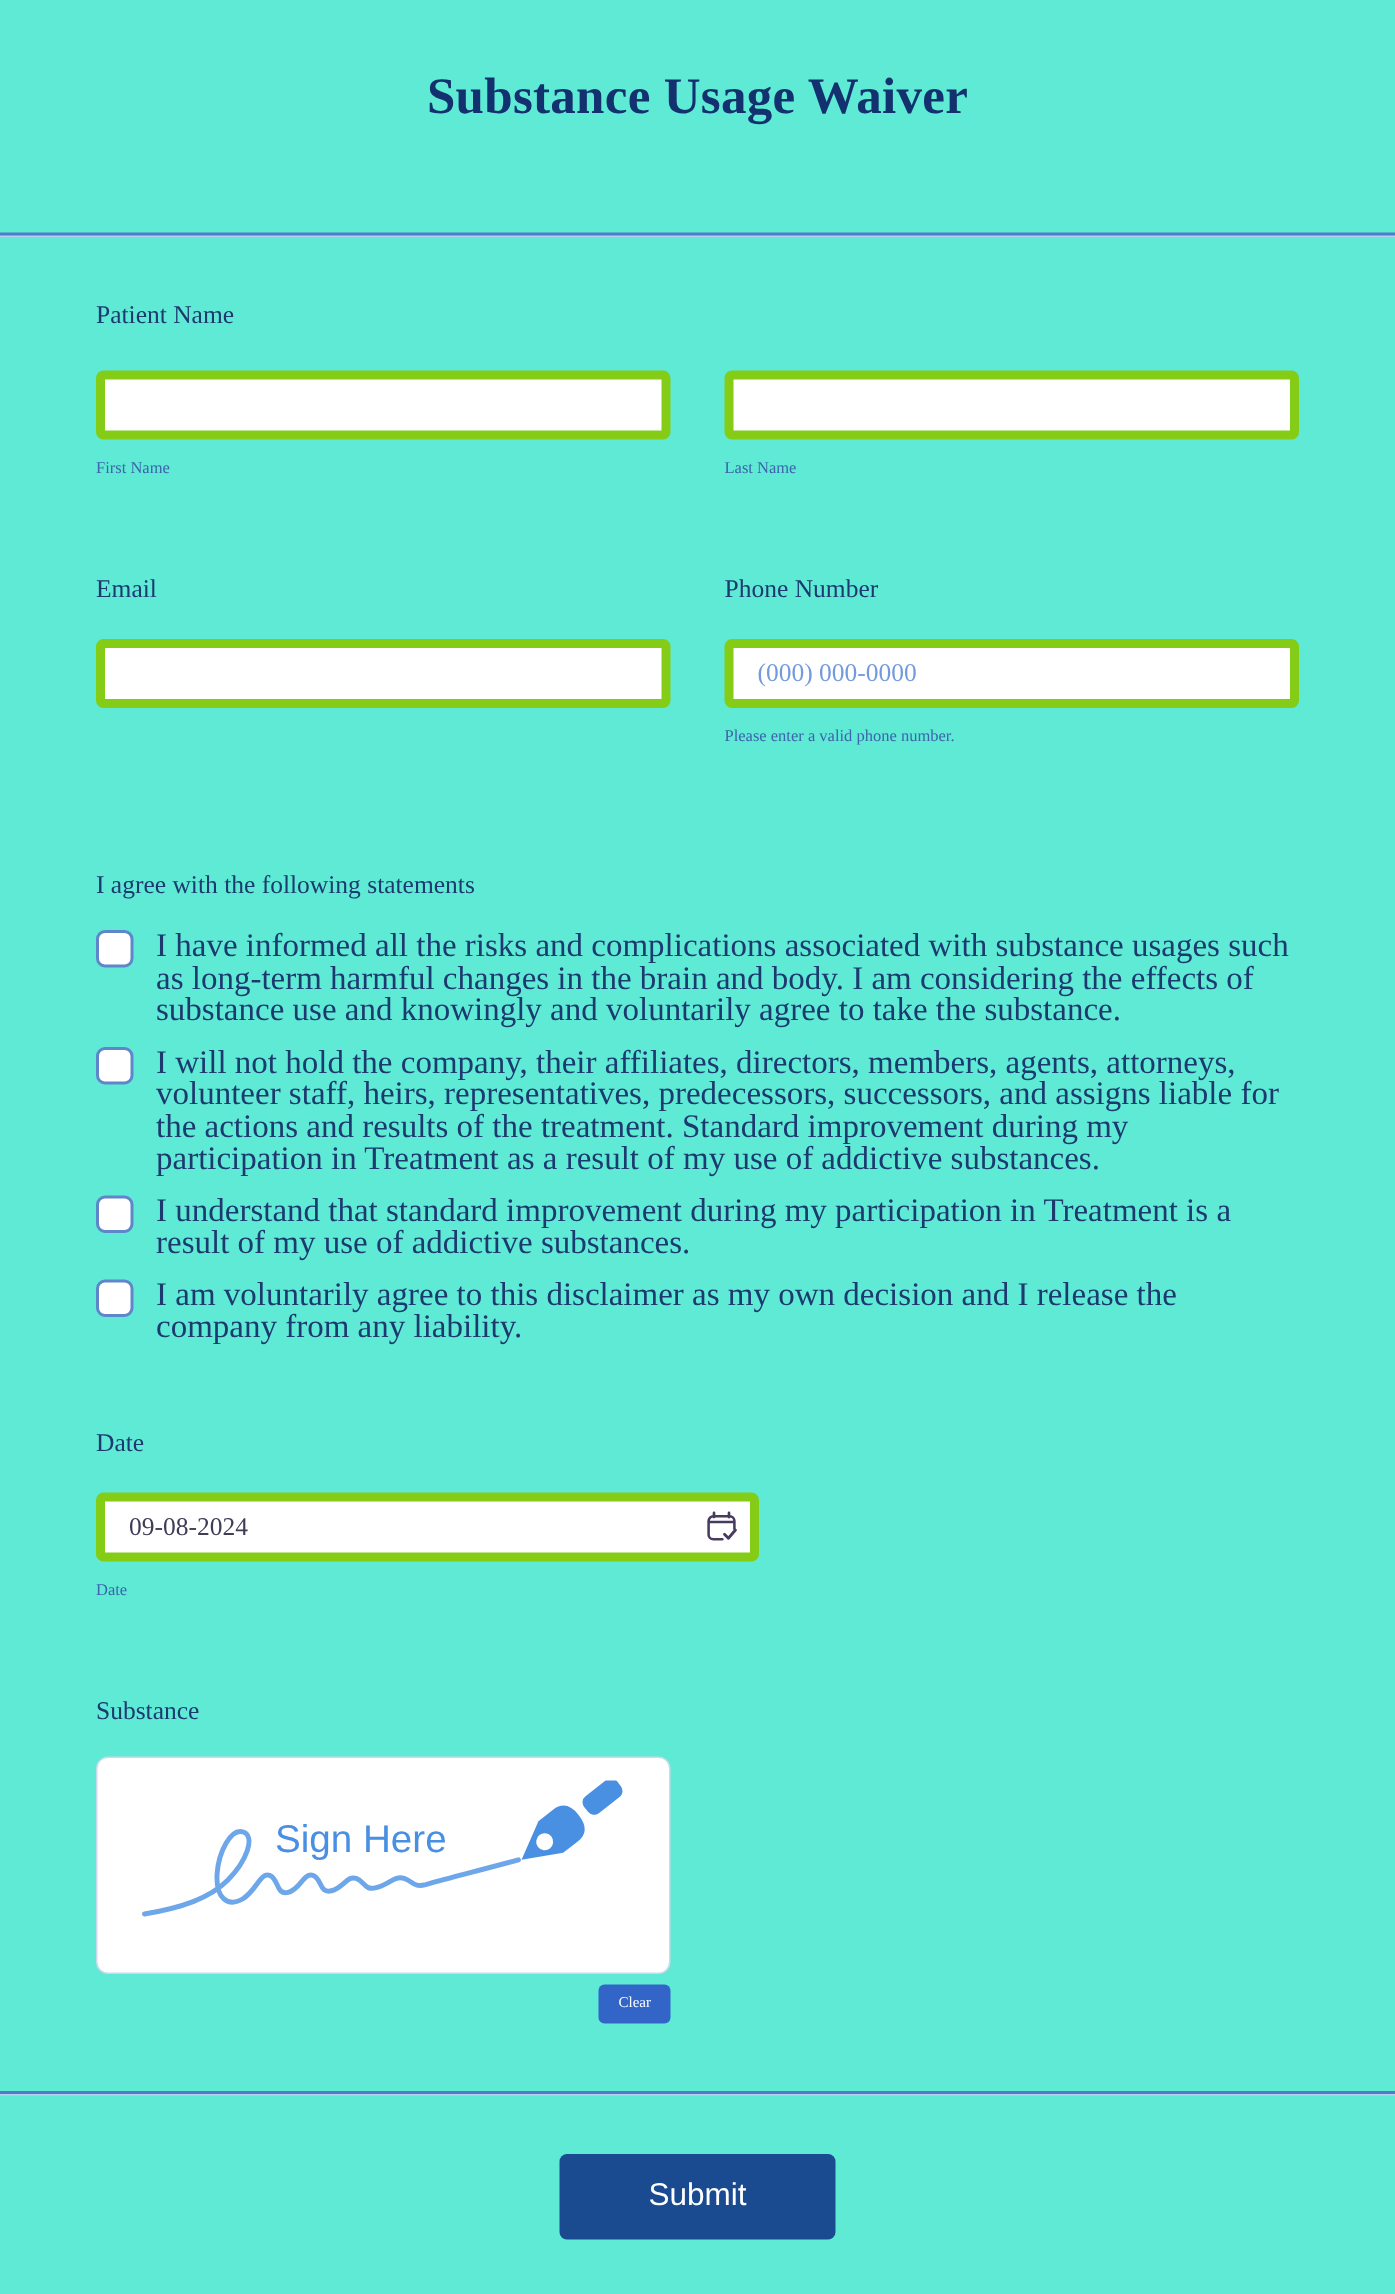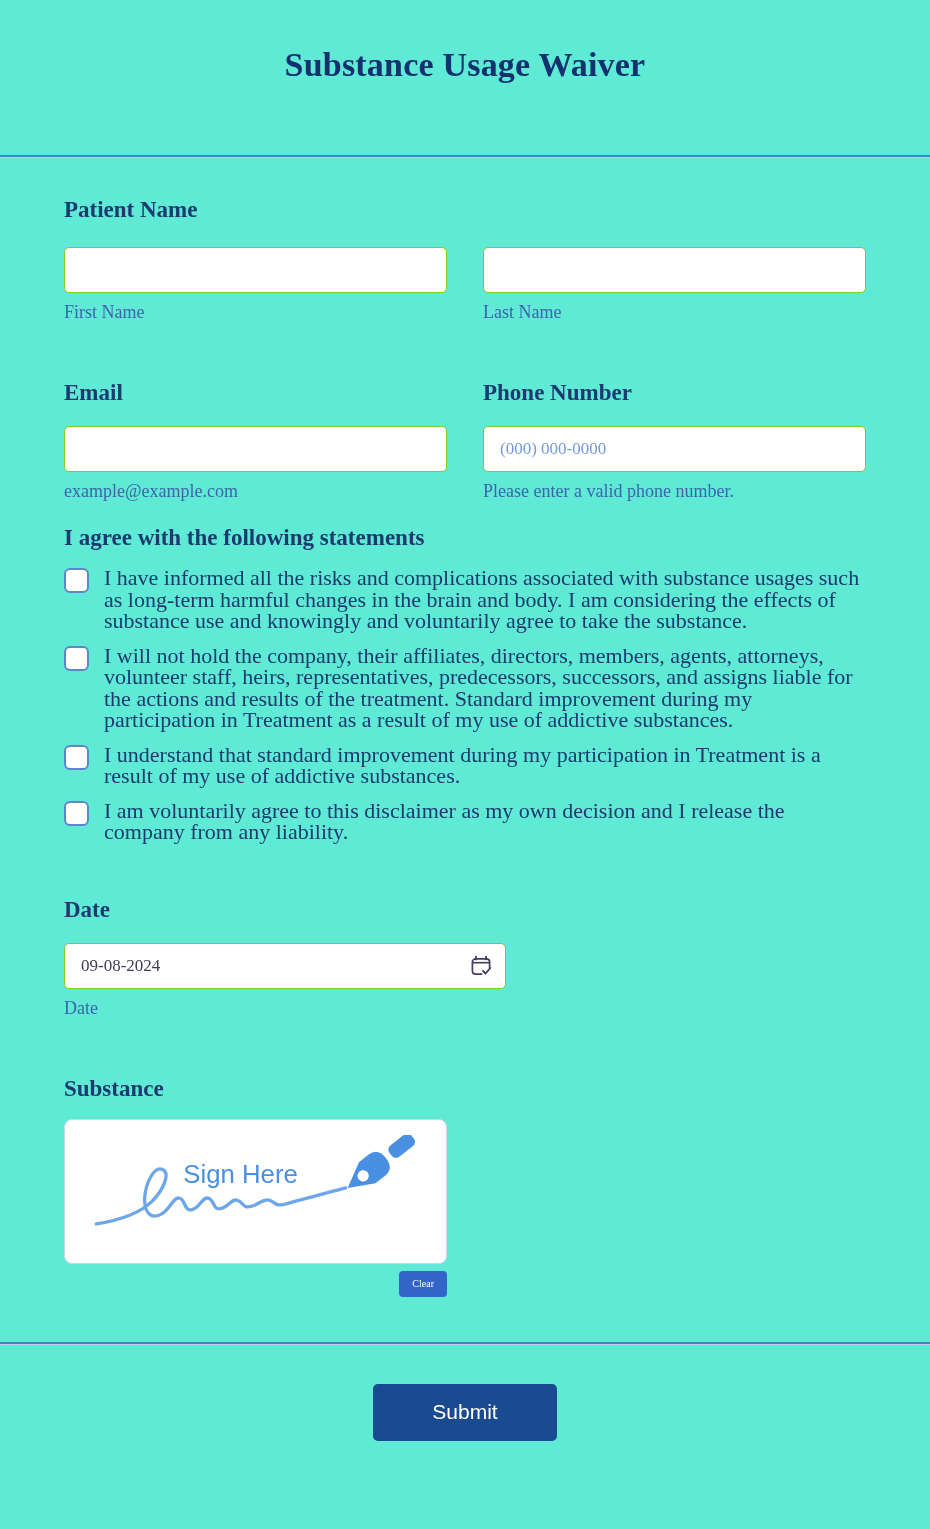--- a/index.html
+++ b/index.html
@@ -7,40 +7,40 @@
   body { font-family:"Liberation Serif", serif; }
   .page { width:930px; min-height:1529px; margin:0 auto; background:#5eead4; position:relative; }
 
   
   .header { padding-top:46px; height:155px; text-align:center; }
   .form-title { font-size:34px; font-weight:bold; color:#12316e; letter-spacing:.2px; }
   .divider { height:2px; background:#4d7dc9; box-shadow:0 1px 0 #b9cdf0; }
 
   
   .main { padding:0 64px; }
-  .q-label { font-size:23px; color:#1c3a6f; line-height:22px;font-weight:bold; }
+  .q-label { font-size:17px; color:#1c3a6f; line-height:22px; }
   .row { display:flex; gap:36px; }
   .col { flex:1; min-width:0; }
   .half { width:442px; }
 
   .text-input {
-    width:100%; height:46px; border:1px solid #84cc16; border-radius:5px;
+    width:100%; height:46px; border:6px solid #84cc16; border-radius:5px;
     background:#fff; padding:0 16px; font-family:"Liberation Serif", serif;
     font-size:17px; color:#3f3c56; outline:none;
   }
   .text-input::placeholder { color:#739bdc; opacity:1; }
-  .sublabel { font-size:18px; color:#3d64ad; margin-top:11px; line-height:16px; }
+  .sublabel { font-size:11px; color:#3d64ad; margin-top:11px; line-height:16px; }
 
   .sec-patient { margin-top:42px; }
   .sec-patient .row { margin-top:26px; }
 
   .sec-contact { margin-top:62px; }
   .sec-contact .text-input { margin-top:22px; }
 
-  .sec-agree { margin-top:28px; }
+  .sec-agree { margin-top:80px; }
   .agree-list { margin-top:18px; }
   .agree-item { display:flex; gap:15px; margin-bottom:13px; cursor:pointer; }
   .agree-checkbox {
     appearance:none; -webkit-appearance:none; flex:none;
     width:25px; height:25px; border:2px solid #5f85ca; border-radius:6px;
     background:#fff; margin-top:1px; cursor:pointer;
   }
   .agree-text { font-size:22px; line-height:21.5px; color:#1c3a6f; }
 
   .sec-date { margin-top:56px; }
@@ -90,21 +90,20 @@
           <div class="sublabel">Last Name</div>
         </div>
       </div>
     </section>
 
     <section class="sec-contact">
       <div class="row">
         <div class="col">
           <div class="q-label">Email</div>
           <input class="text-input" type="text" value="" style="">
-          <div class="sublabel">example@example.com</div>
         </div>
         <div class="col">
           <div class="q-label">Phone Number</div>
           <input class="text-input" type="text" placeholder="(000) 000-0000" style="">
           <div class="sublabel">Please enter a valid phone number.</div>
         </div>
       </div>
     </section>
 
     <section class="sec-agree">

